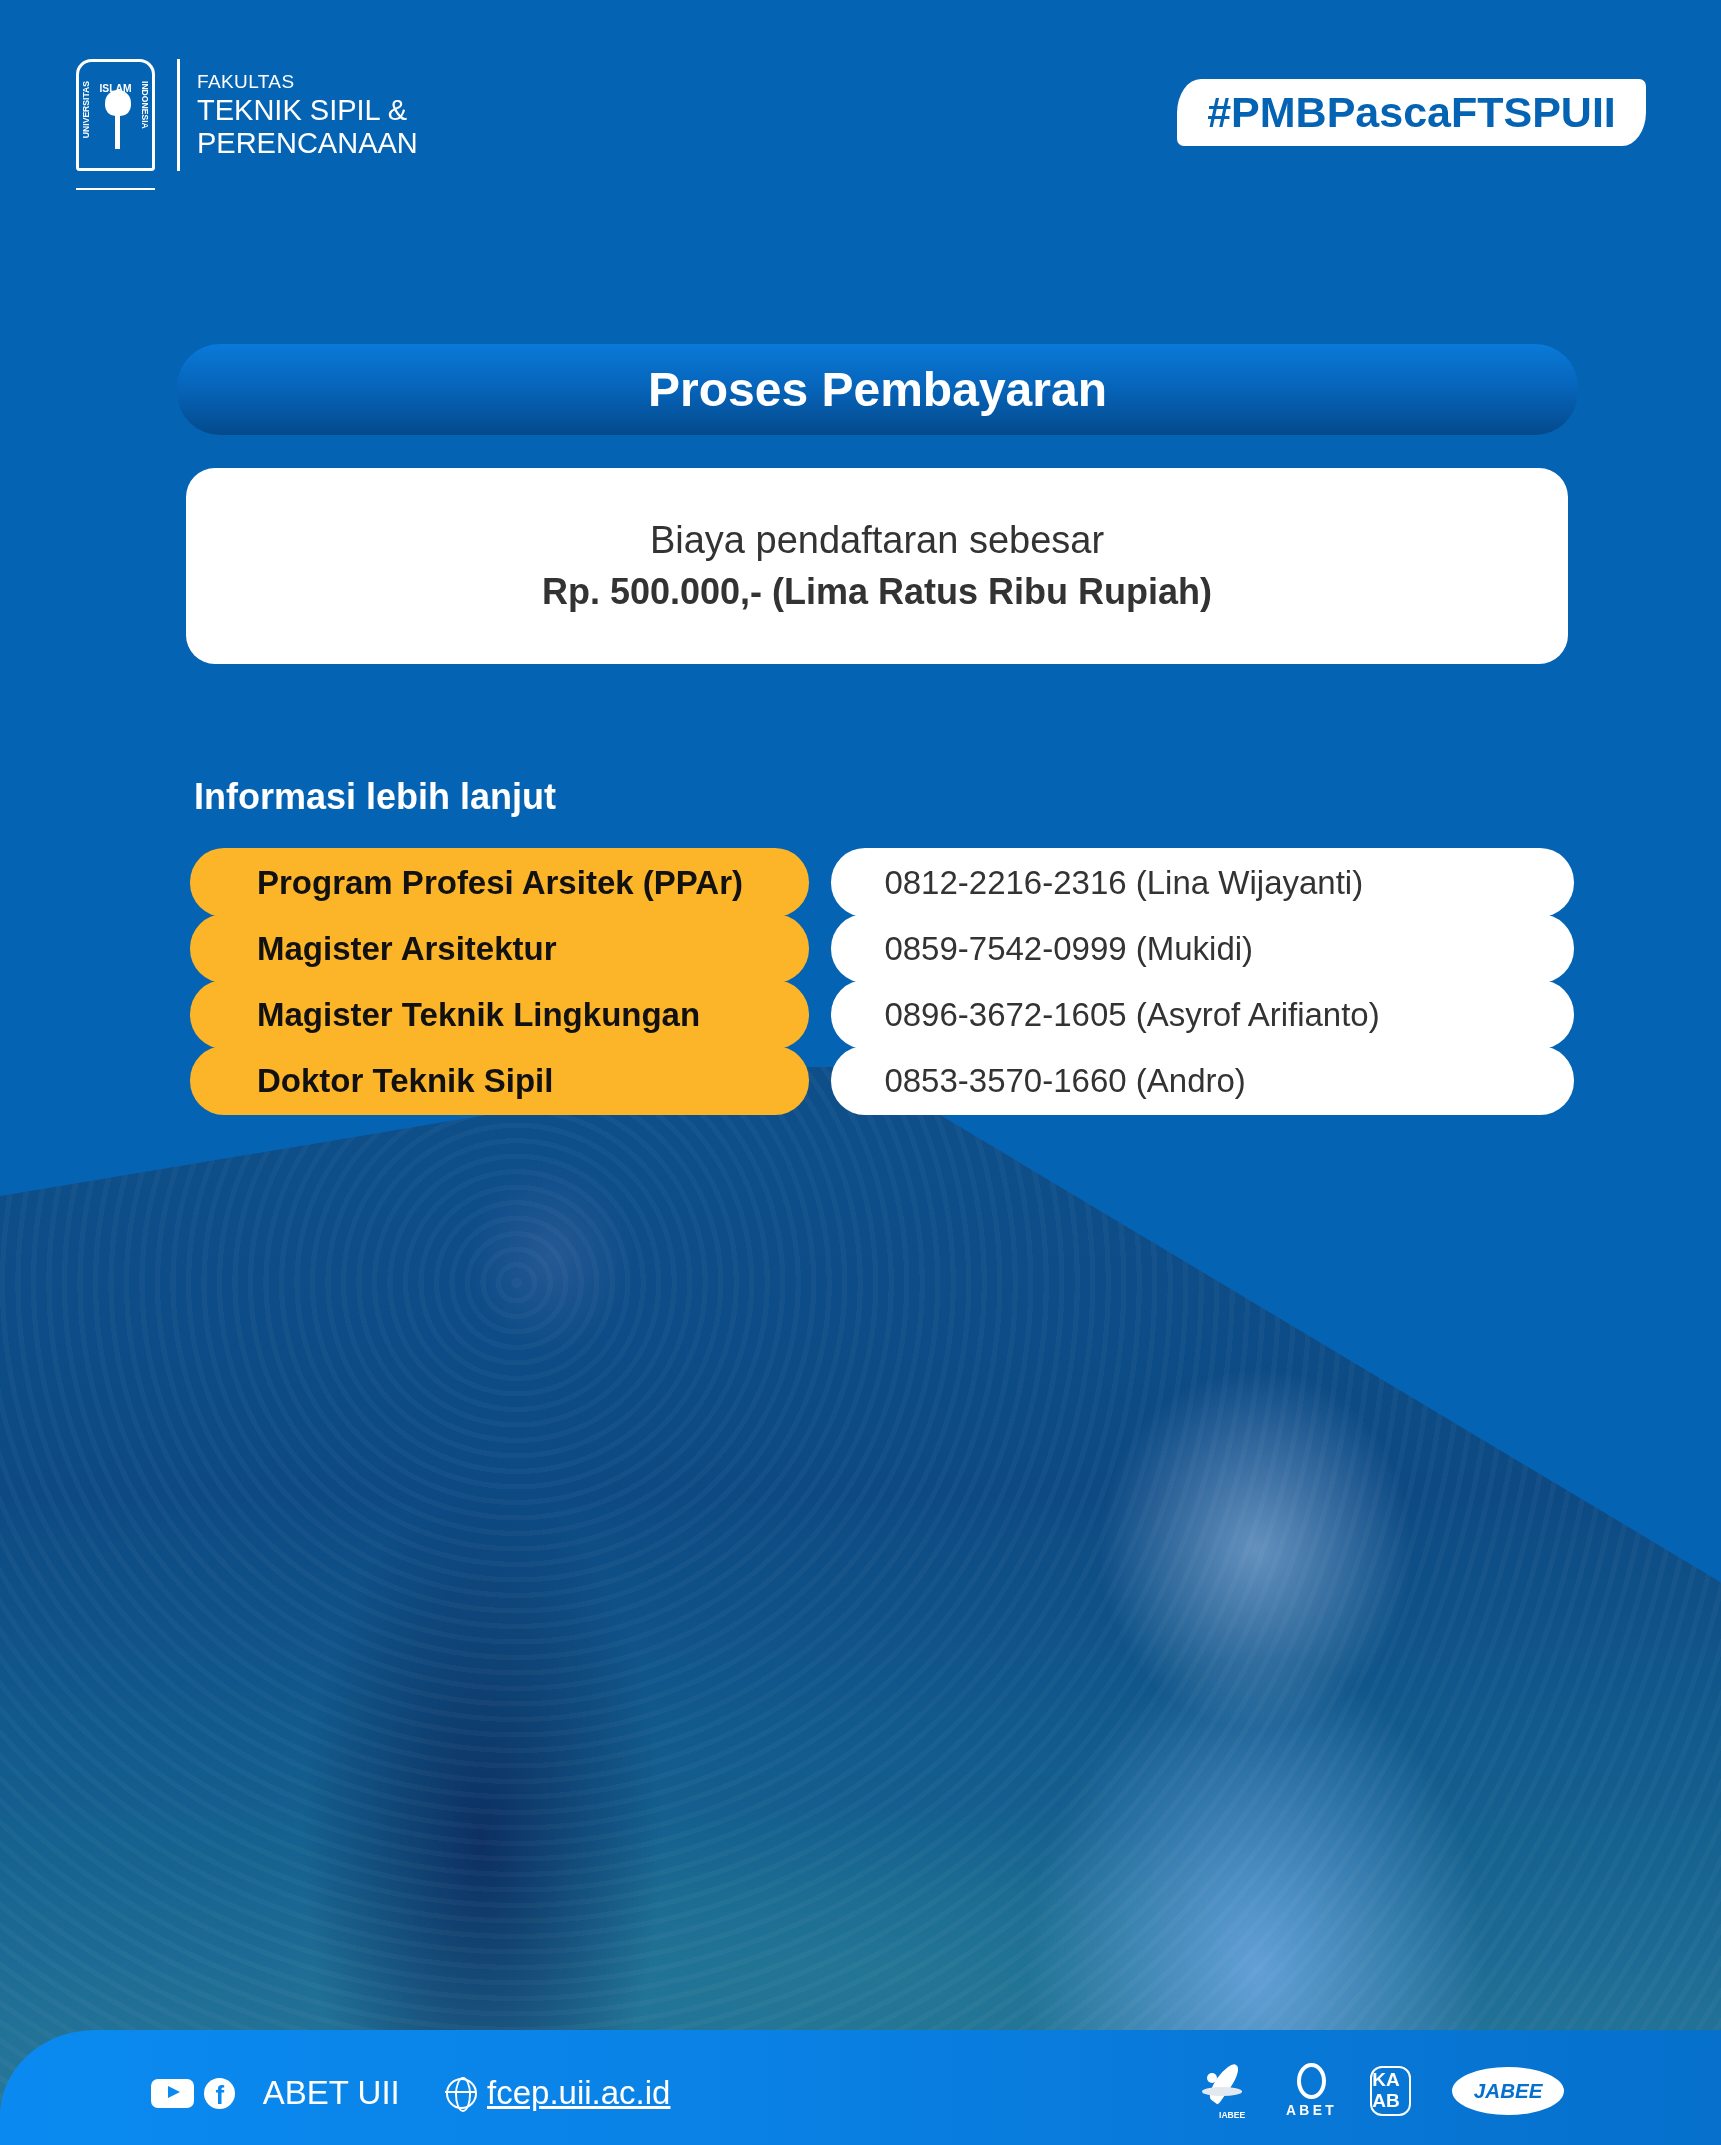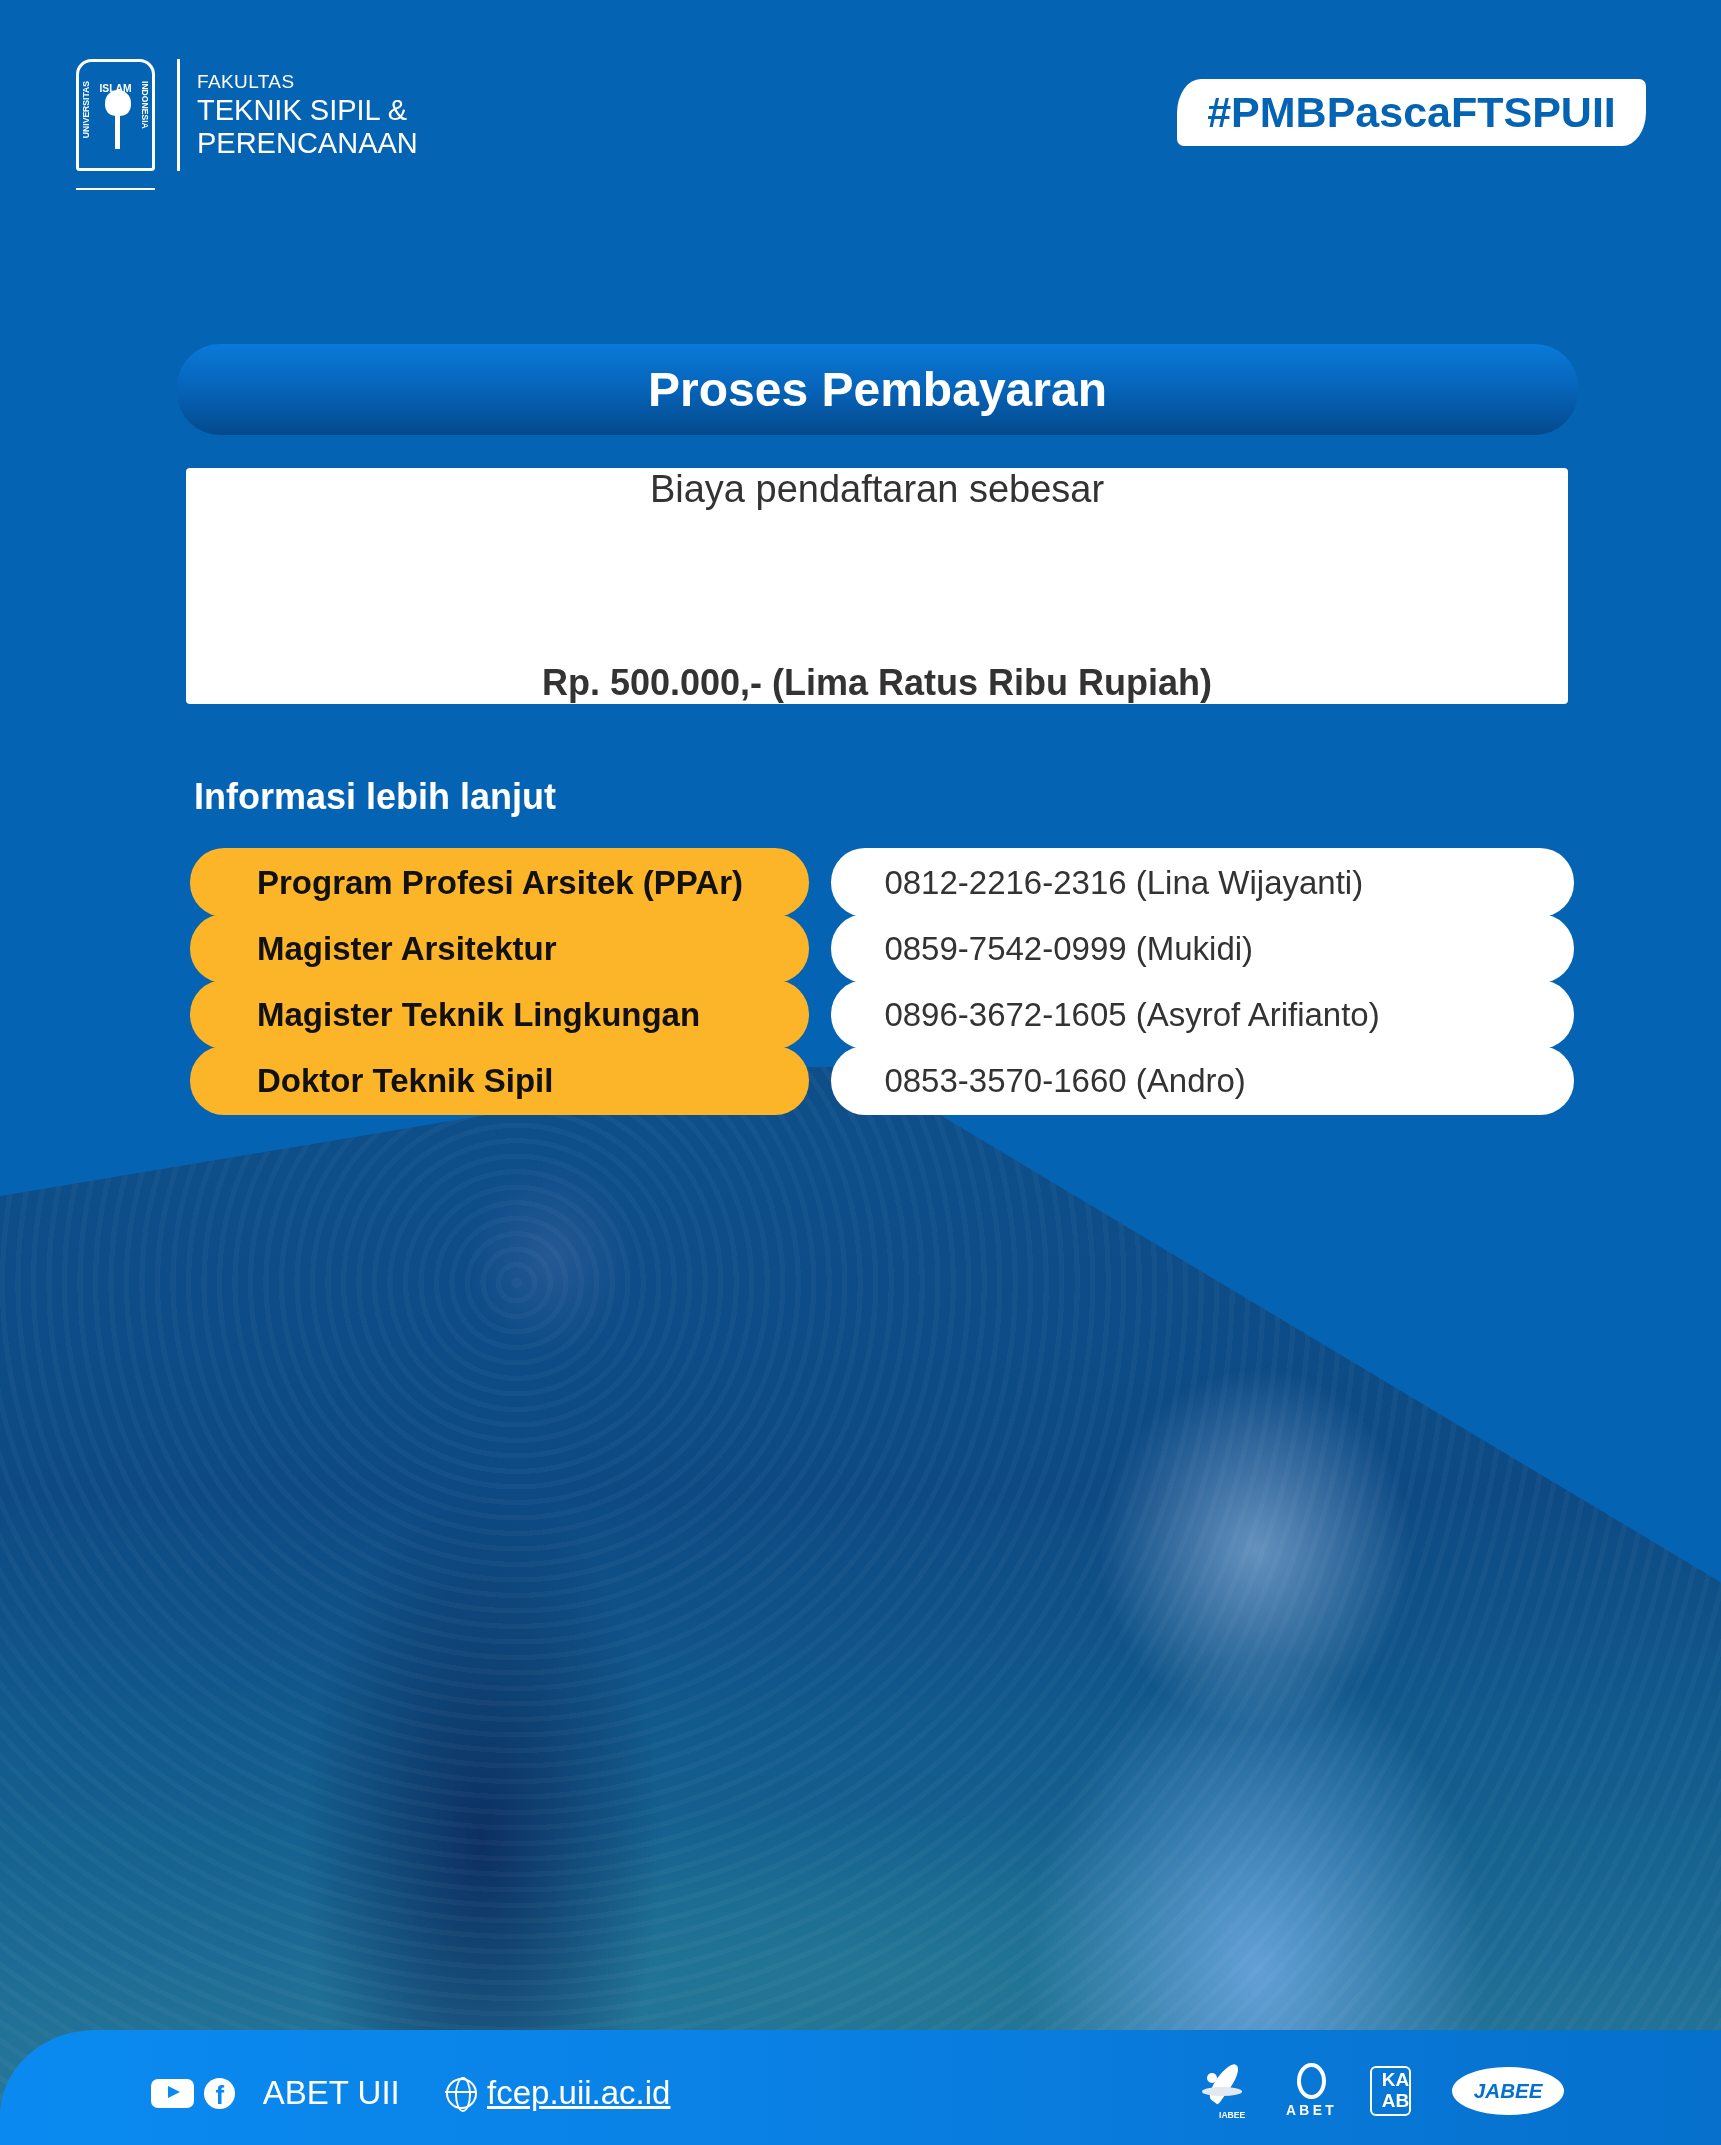--- a/index.html
+++ b/index.html
@@ -61,23 +61,23 @@
   .title-bar {
     position: absolute; left: 177px; top: 344px; width: 1401px; height: 91px;
     border-radius: 43px;
     background: linear-gradient(180deg, #0a7ad8 0%, #0663b8 50%, #044a8c 100%);
     color: #fff; font-size: 48px; font-weight: bold;
     display: flex; align-items: center; justify-content: center;
   }
 
   
   .fee-card {
-    position: absolute; left: 186px; top: 468px; width: 1382px; height: 236px;
-    background: #fff; border-radius: 4px;
-    display: flex; flex-direction: column; align-items: center; justify-content: space-between;
+    position: absolute; left: 186px; top: 468px; width: 1382px; height: 196px;
+    background: #fff; border-radius: 29px;
+    display: flex; flex-direction: column; align-items: center; justify-content: center;
     color: #333;
   }
   .fee-card .line1 { font-size: 38px; }
   .fee-card .line2 { font-size: 36px; font-weight: bold; margin-top: 8.6px; }
 
   
   .info-heading {
     position: absolute; left: 194px; top: 776px; color: #fff; font-size: 36px; font-weight: bold;
   }
   .contacts { position: absolute; left: 190px; top: 848px; width: 1385px; }
@@ -120,22 +120,22 @@
   .accred { position: absolute; top: 2061px; left: 1200px; display: flex; align-items: center; color: #fff; }
   .iabee { width: 52px; height: 59px; position: relative; }
   .iabee .swoosh1 { position: absolute; left: 15.5px; top: 0; width: 15.5px; height: 43px; background: #fff; border-radius: 50% 50% 10% 50%; transform: rotate(35deg); }
   .iabee .swoosh2 { position: absolute; left: 1.7px; top: 26px; width: 40px; height: 8.6px; background: #e2e8ef; border-radius: 50%; }
   .iabee .dot { position: absolute; left: 6.9px; top: 12px; width: 10.3px; height: 10.3px; background: #fff; border-radius: 50%; }
   .iabee .txt { position: absolute; left: 19px; bottom: 0; font-size: 8.6px; font-weight: bold; }
   .abet { margin-left: 34px; display: flex; flex-direction: column; align-items: center; }
   .abet .ring { width: 29px; height: 36px; border: 4.3px solid #fff; border-radius: 50%; }
   .abet .txt { font-size: 13.8px; font-weight: bold; letter-spacing: 3.4px; margin-top: 3.4px; text-align: right; }
   .kaab {
-    margin-left: 33px; width: 41px; height: 50px; border: 2.6px solid #fff; border-radius: 6px;
-    font-size: 19px; font-weight: bold; line-height: 20.6px; text-align: right; padding-top: 2.6px;
+    margin-left: 33px; width: 41px; height: 50px; border: 2.6px solid #fff; border-radius: 12px;
+    font-size: 19px; font-weight: bold; line-height: 20.6px; text-align: left; padding-top: 2.6px;
   }
   .jabee {
     margin-left: 41px; width: 112px; height: 48px; background: #fff; border-radius: 50%;
     color: #0670cc; font-weight: bold; font-style: italic; font-size: 20.6px;
     display: flex; align-items: center; justify-content: center;
   }
 </style>
 </head>
 <body>
 

